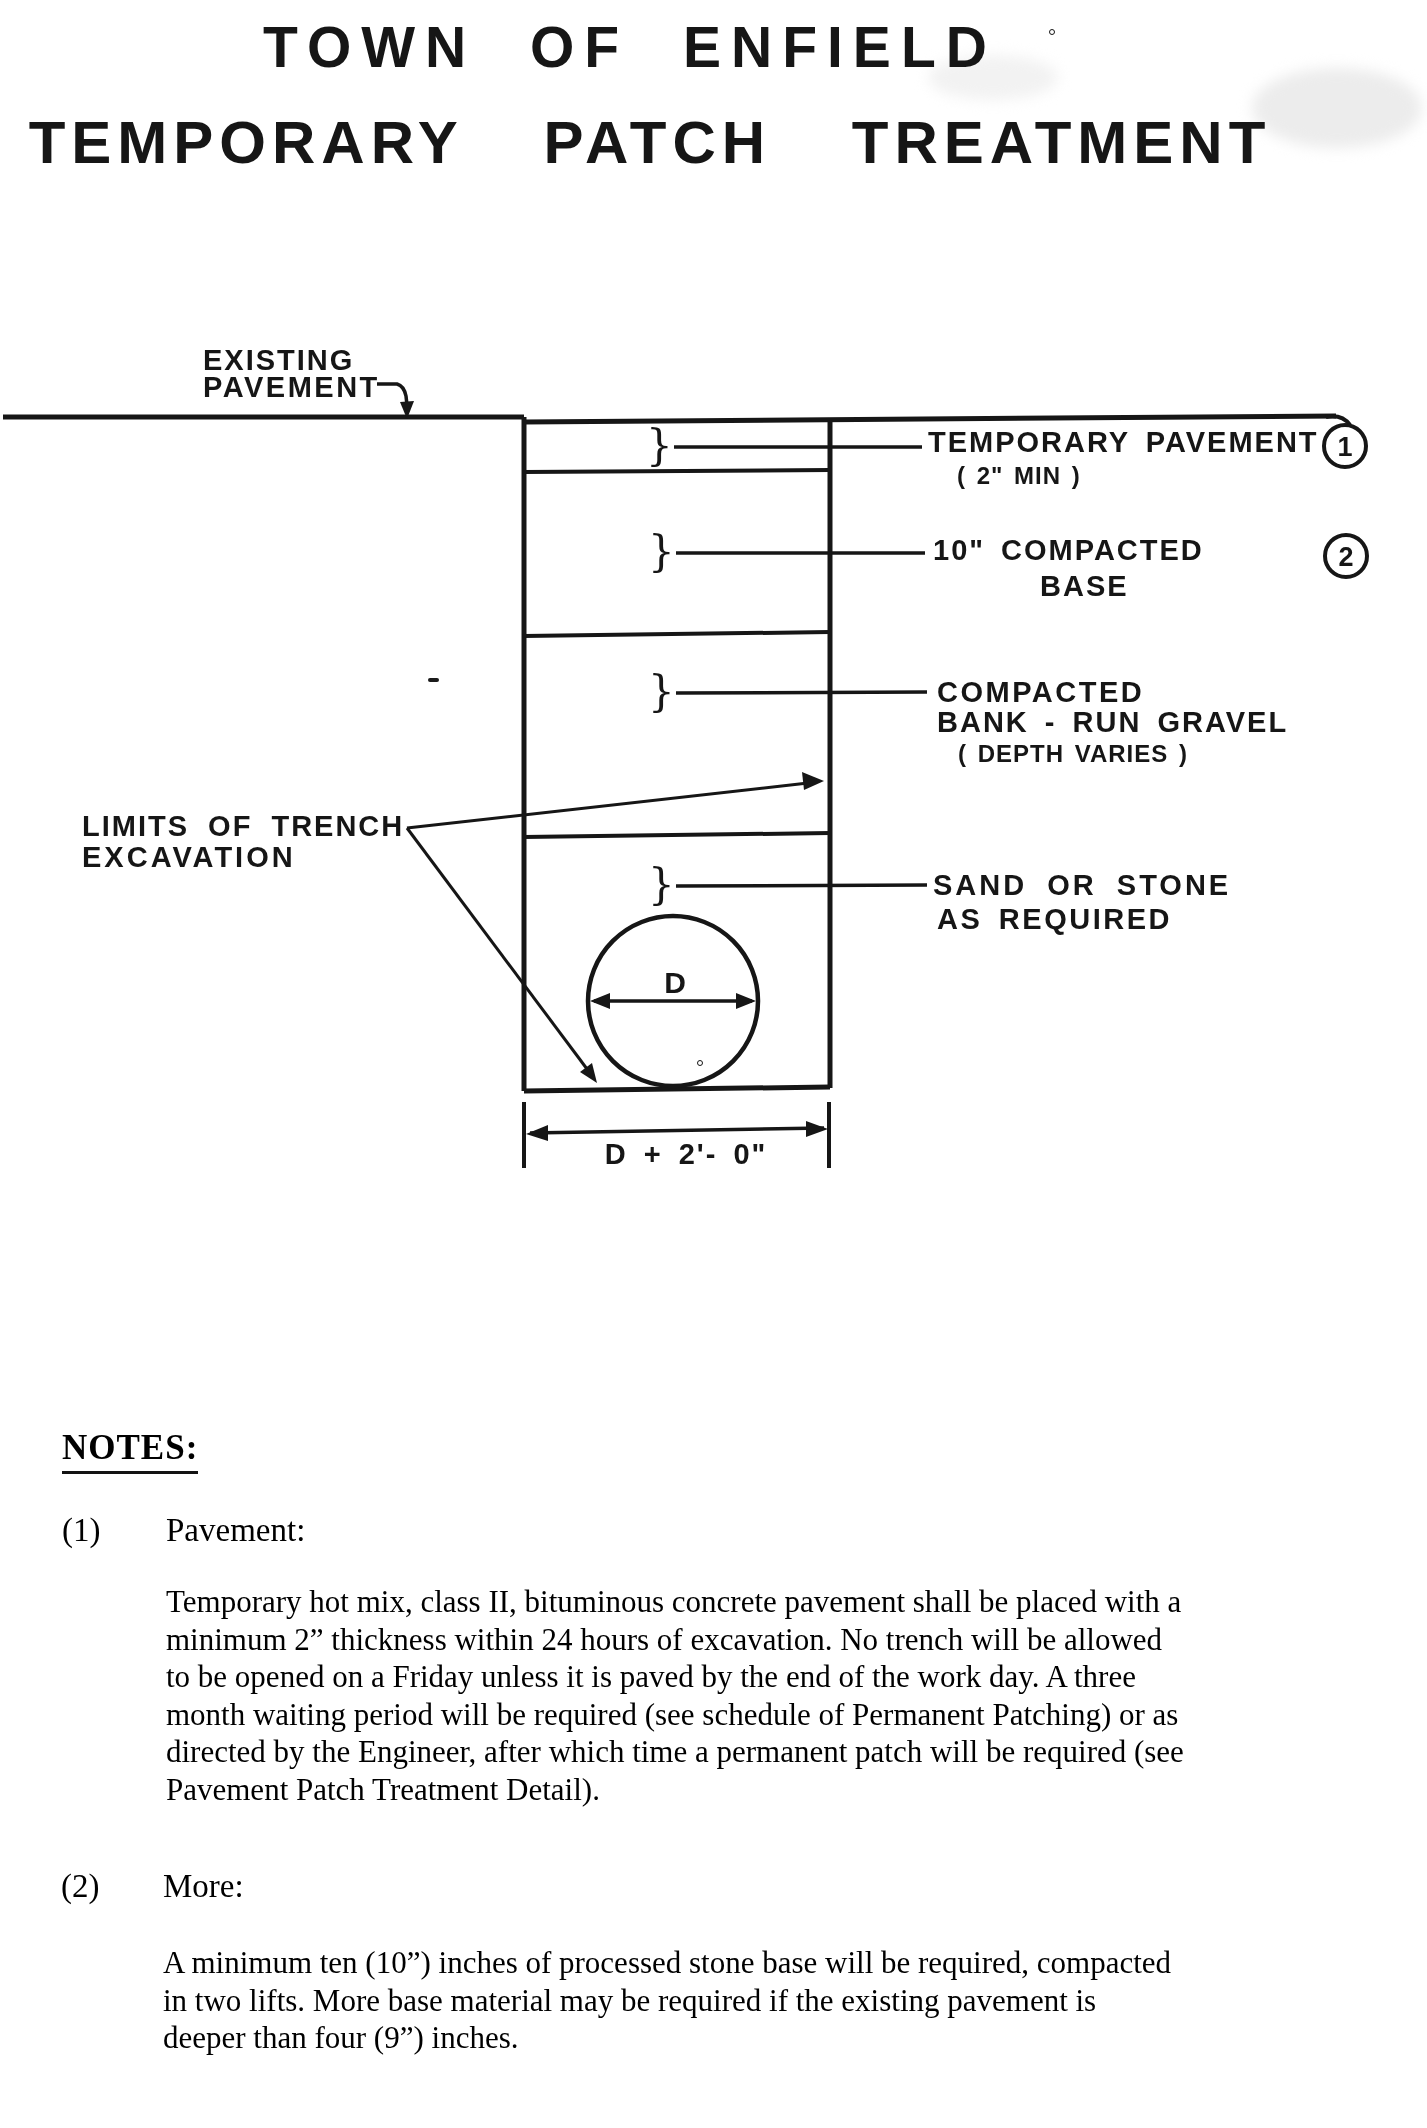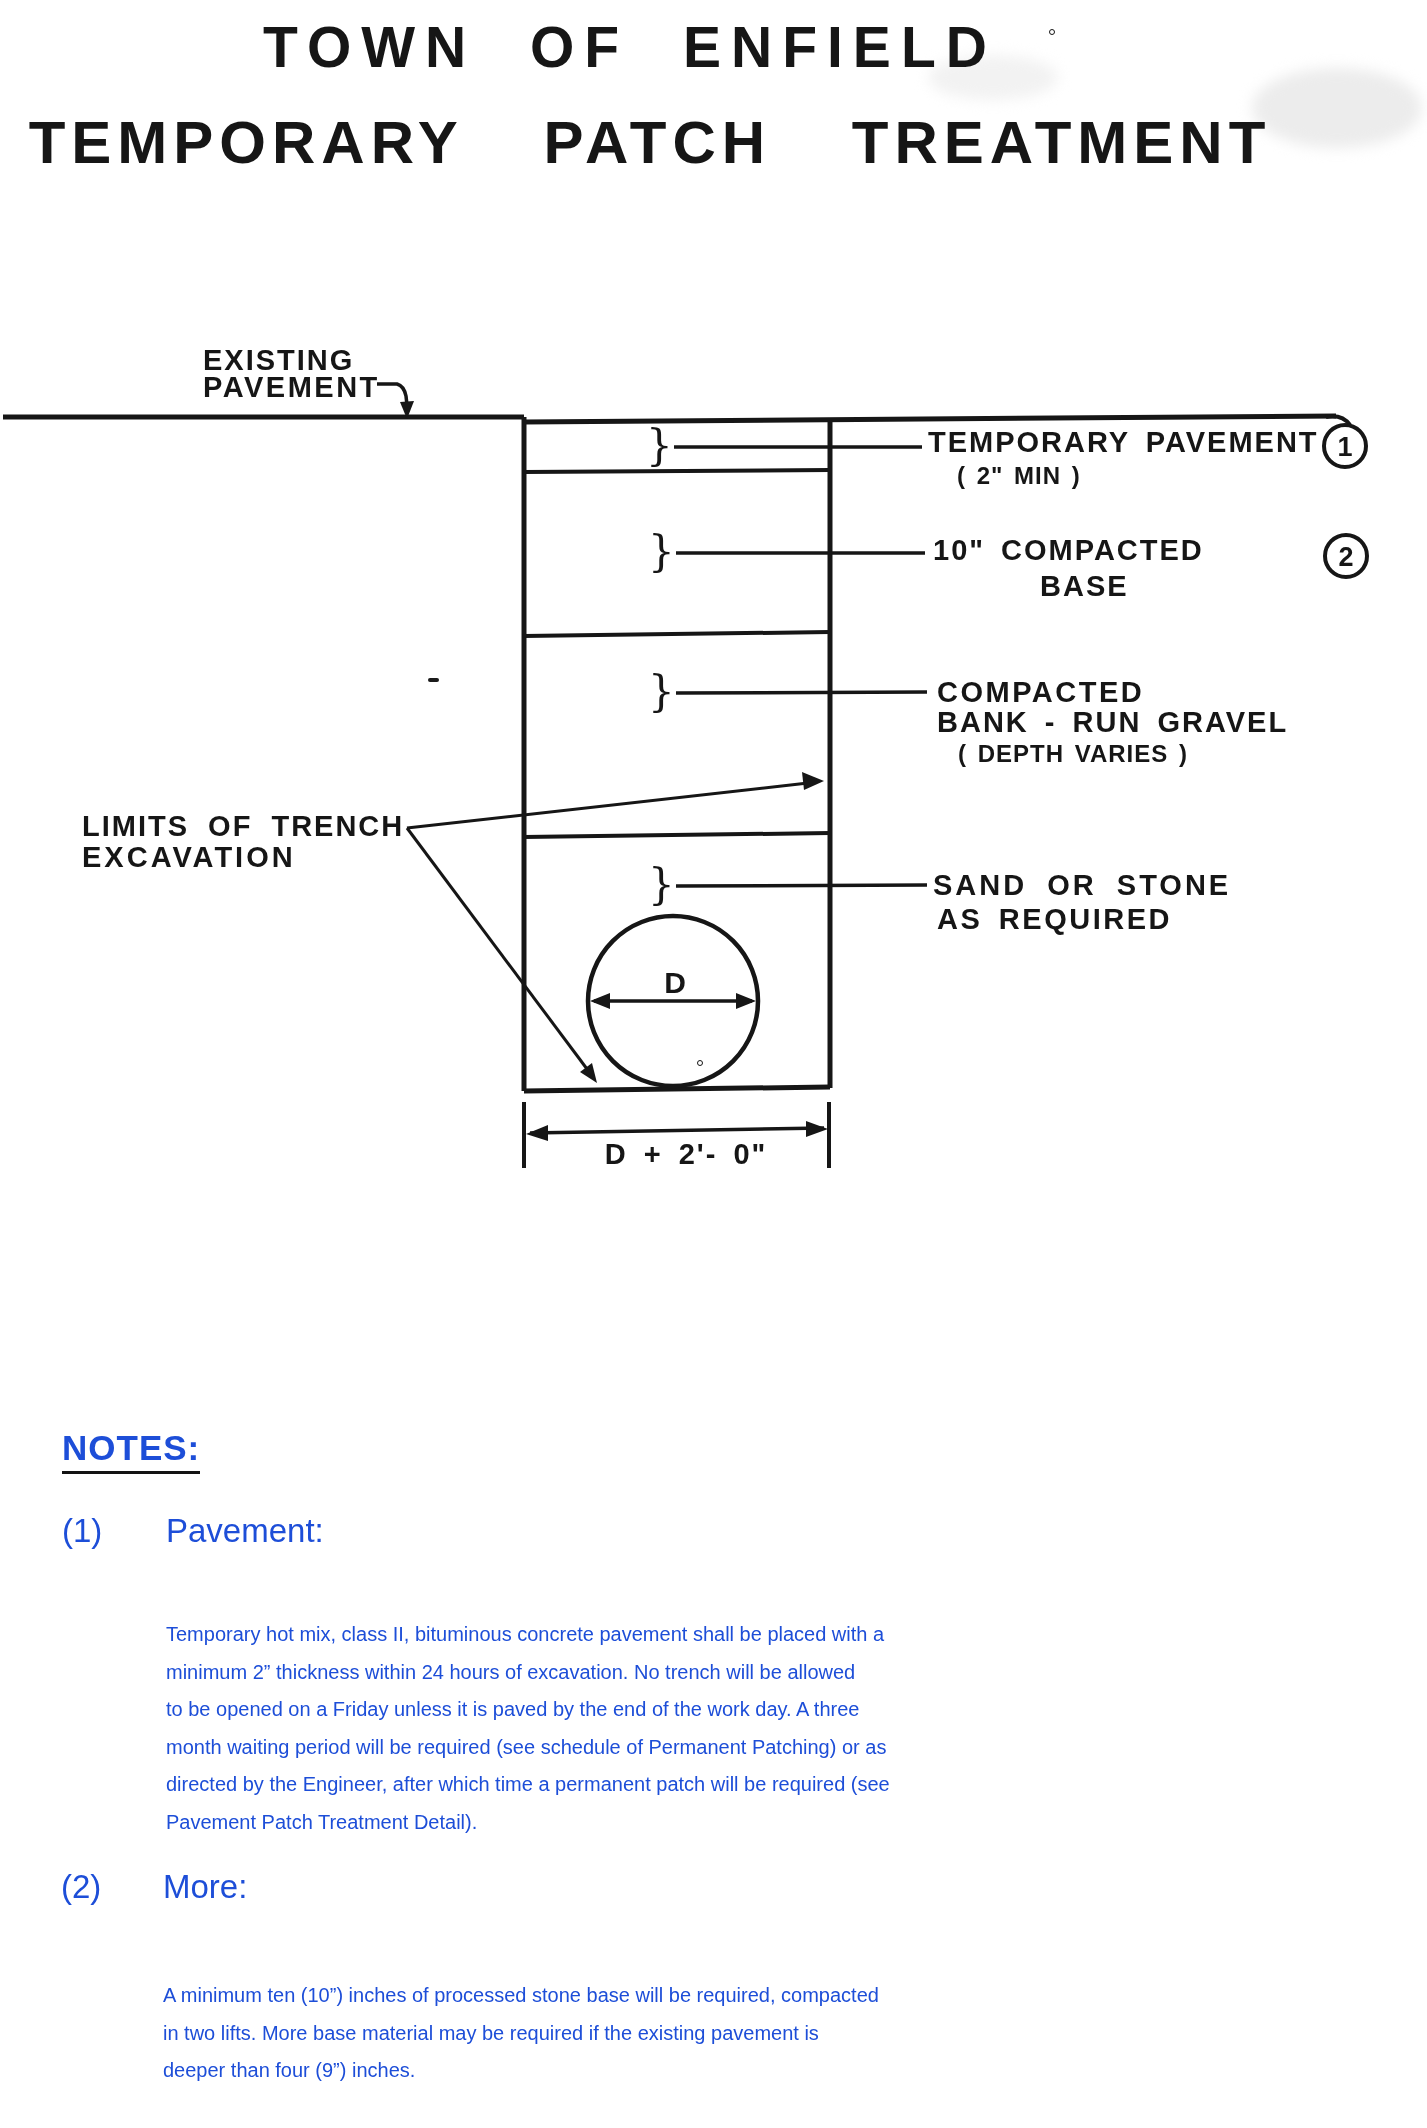--- a/index.html
+++ b/index.html
@@ -47,30 +47,30 @@
     font-family:"DejaVu Serif",serif;
     font-weight:normal;fill:#161616;font-size:42px;
   }
   .callout-num{
     font-family:"Liberation Sans",sans-serif;
     font-weight:bold;fill:#161616;font-size:27px;
     text-anchor:middle;
   }
   .danchor{text-anchor:middle;}
   
-  .serif{font-family:Liberation Sans, sans-serif;color:#1d4ed8;}
+  .serif{font-family:Liberation Serif, serif;color:#000000;}
   .notes-heading{
     top:1428px;left:62px;
     font-size:35px;font-weight:bold;
     border-bottom:3px solid #131313;
     padding-bottom:3px;letter-spacing:1px;
   }
   .note-num{font-size:33px;}
   .note-title{font-size:33px;}
-  .para{font-size:20px;line-height:37.5px;white-space:nowrap;margin-top:33px;}
+  .para{font-size:31px;line-height:37.5px;white-space:nowrap;}
   .n1-num{top:1512px;left:62px;}
   .n1-title{top:1512px;left:166px;}
   .n1-para{top:1583px;left:166px;}
   .n2-num{top:1868px;left:61px;}
   .n2-title{top:1868px;left:163px;}
   .n2-para{top:1944px;left:163px;}
 </style>
 </head>
 <body>
 

